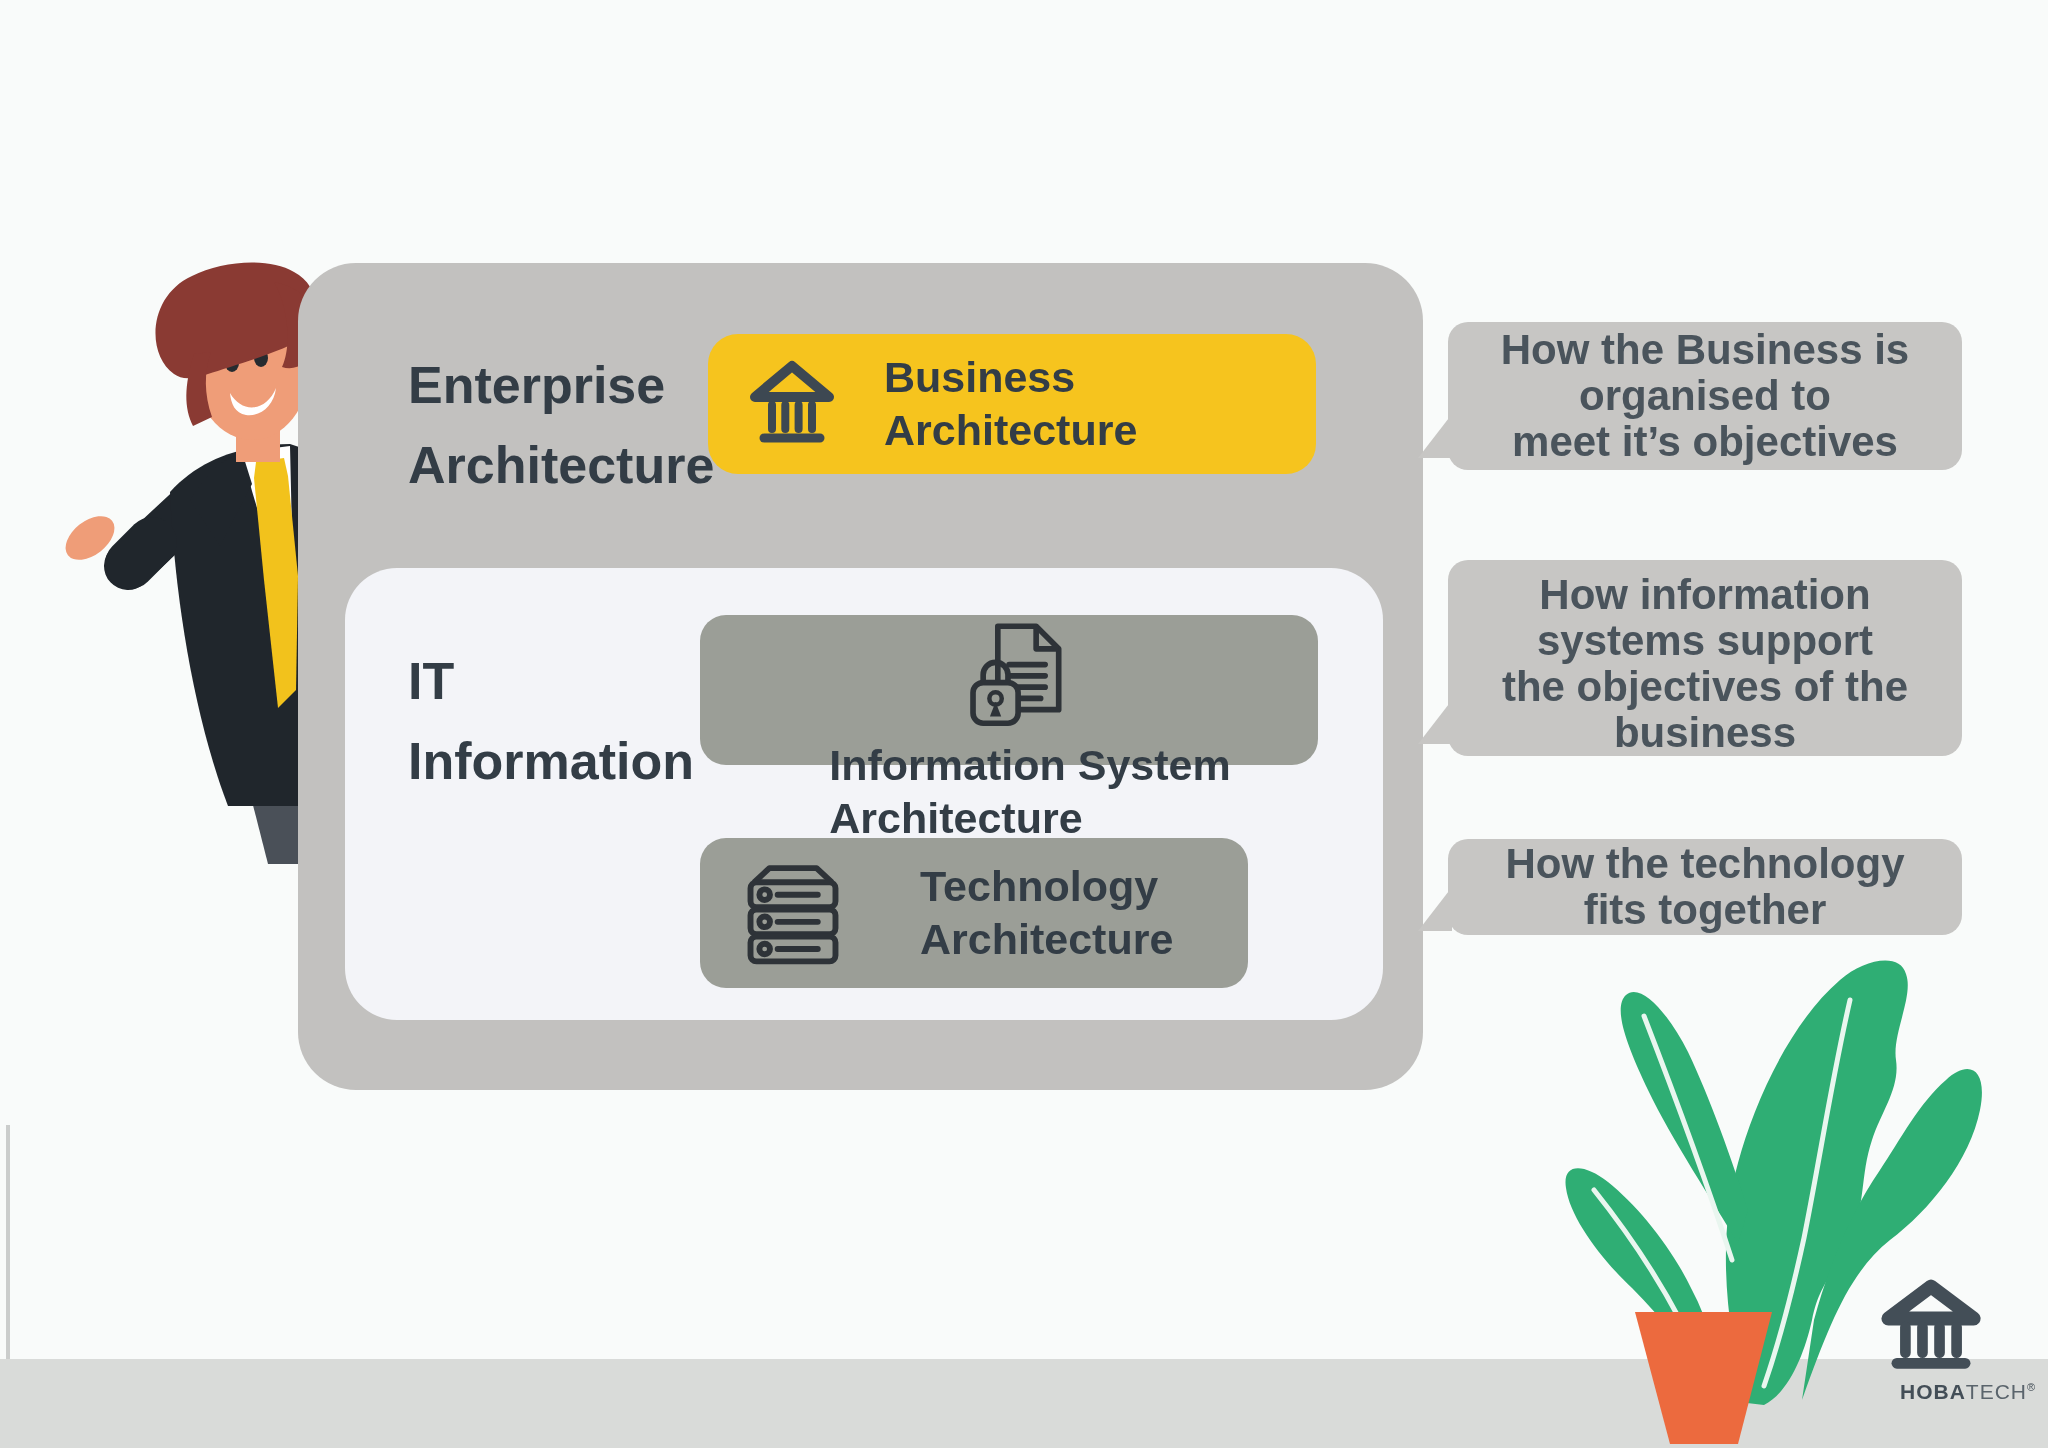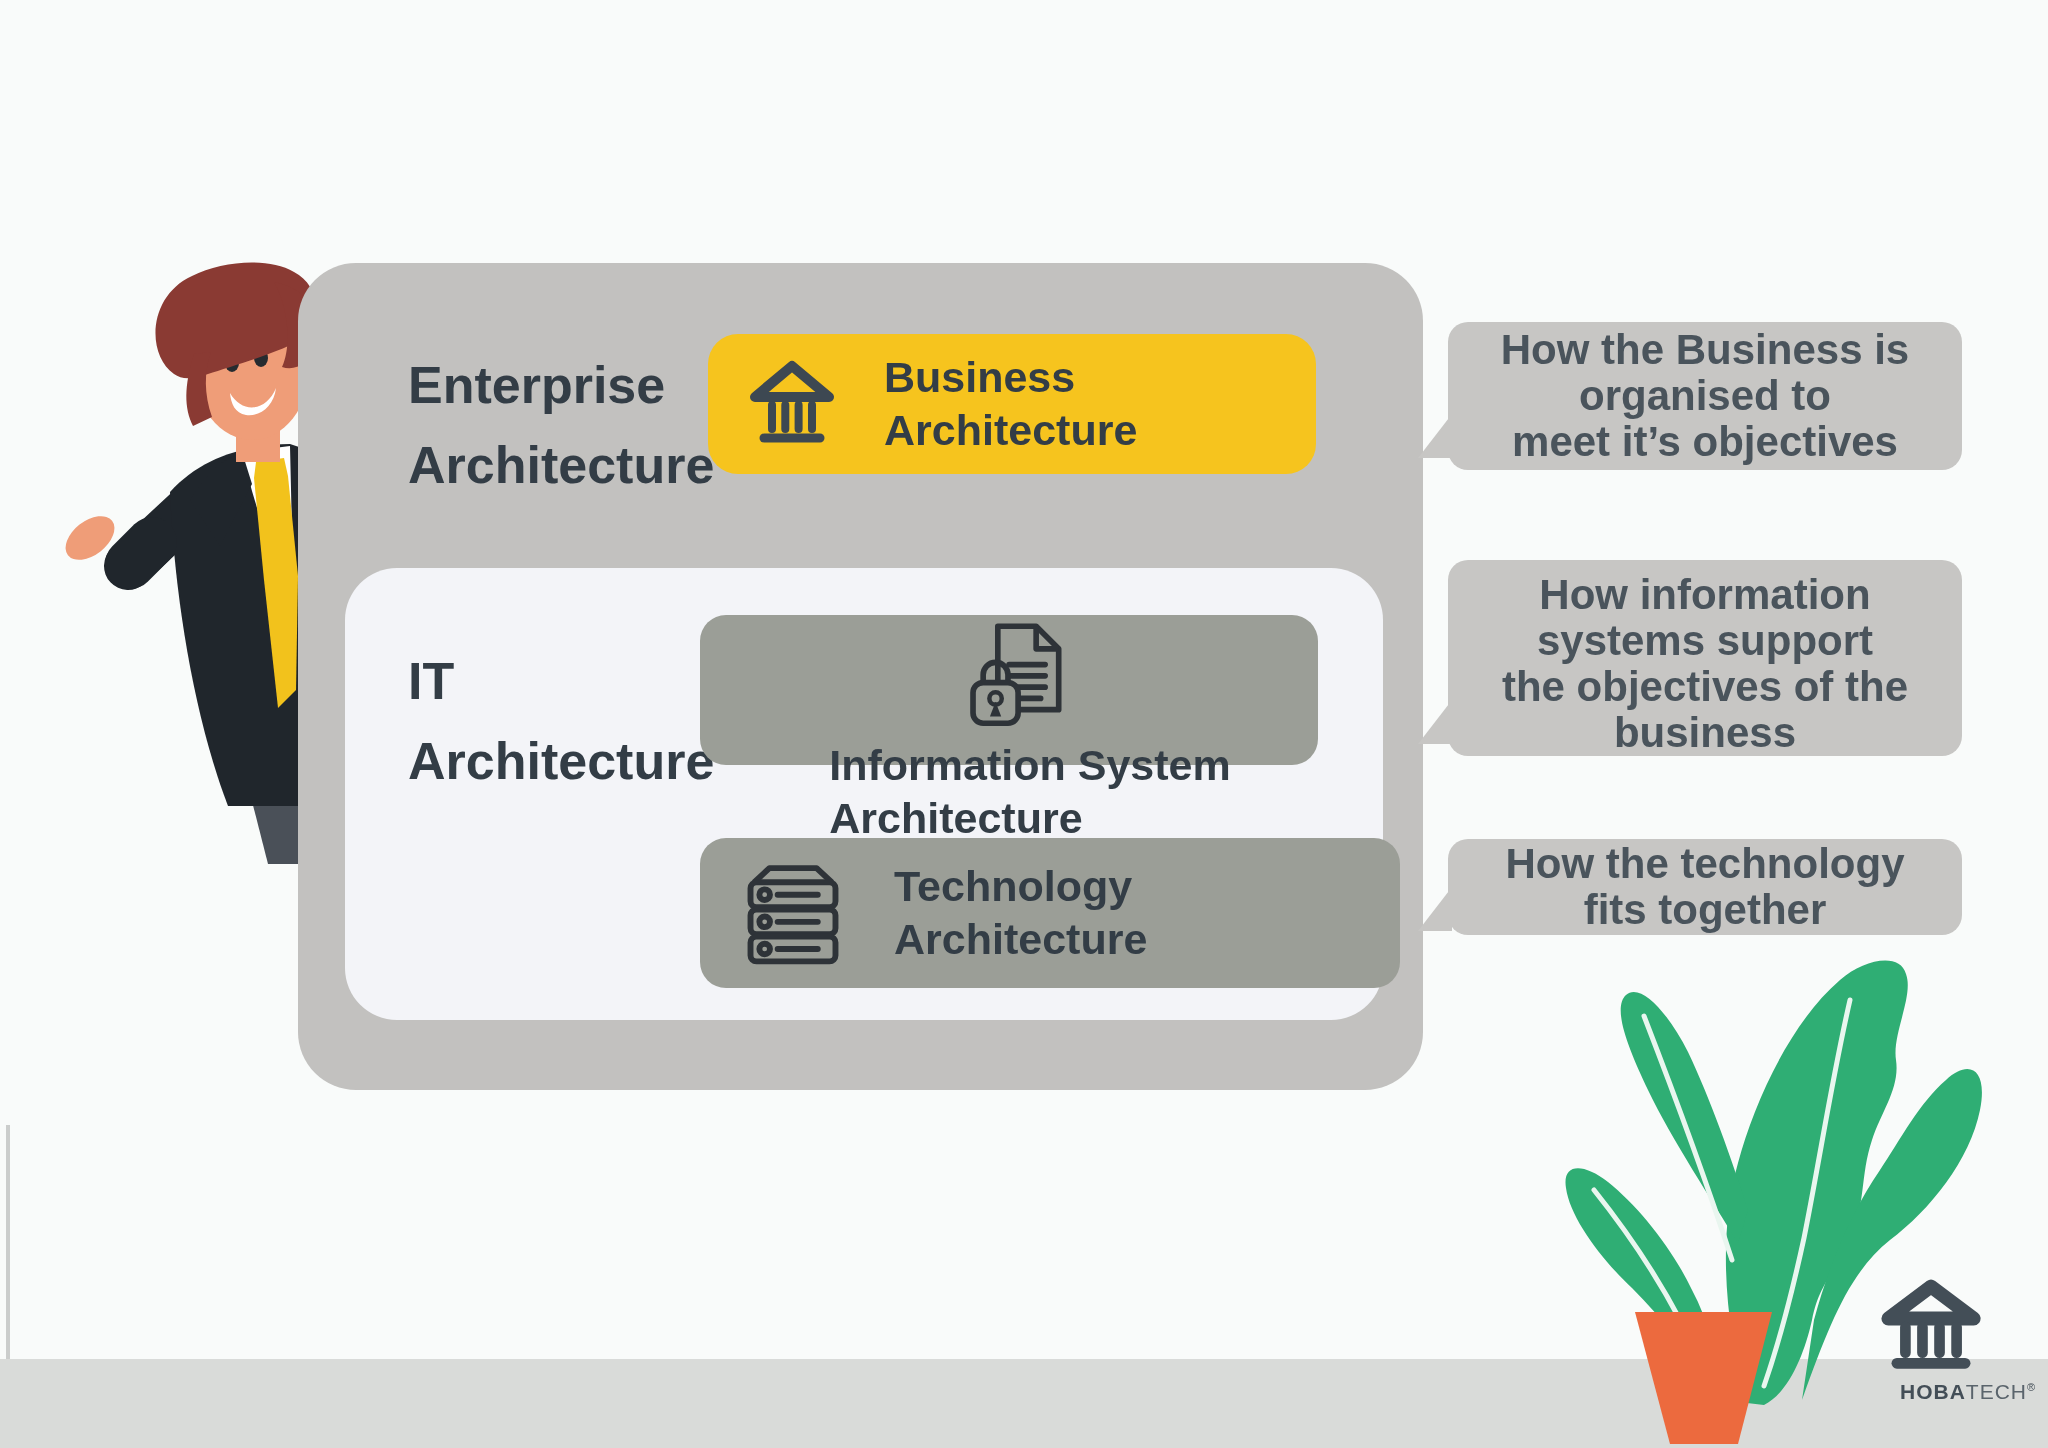--- a/index.html
+++ b/index.html
@@ -25,21 +25,21 @@
     background:var(--inner-panel); border-radius:52px;}
 
   .side-label{position:absolute; font-size:52px; font-weight:bold; color:var(--text-dark);
     line-height:80px; white-space:pre-line;}
   .label-enterprise{left:110px; top:82px;}
   .label-it{left:110px; top:378px;}
 
   .arch-box{position:absolute; border-radius:26px; display:flex; align-items:center;}
   .box-business{left:410px; top:71px; width:608px; height:140px; background:var(--business-box); border-radius:30px;}
   .box-info{left:402px; top:352px; width:618px; height:150px; background:var(--it-box);flex-direction:column;}
-  .box-tech{left:402px; top:575px; width:700px; height:150px; background:var(--it-box);}
+  .box-tech{left:402px; top:575px; width:548px; height:150px; background:var(--it-box);gap:26px;}
   .box-icon{flex:0 0 auto; margin-left:34px;}
   .box-label{font-size:43px; font-weight:bold; color:var(--text-dark); line-height:53px;
     white-space:pre-line; margin-left:42px;}
 
   .callout{position:absolute; left:1448px; width:514px; background:var(--callout); border-radius:20px;
     color:var(--callout-text); font-weight:bold; font-size:42px; line-height:46px; text-align:center;
     display:flex; align-items:center; justify-content:center; white-space:pre-line; z-index:2;}
   .callout-1{top:322px; height:148px;}
   .callout-2{top:560px; height:196px;align-items:flex-end;}
   .callout-3{top:839px; height:96px;}
@@ -110,21 +110,21 @@
           <path d="M22 84 H78" stroke-width="9" stroke-linecap="round"></path>
         </g>
       </svg>
       <div class="box-label">Business
 Architecture</div>
     </div>
 
     <div class="inner-panel"></div>
 
     <div class="side-label label-it">IT
-Architecture</div>
+Information</div>
 
     <div class="arch-box box-info">
       <svg class="box-icon" width="124" height="124" viewBox="0 0 110 110" aria-hidden="true">
         <g stroke="#2e3338" fill="none" stroke-width="5" stroke-linejoin="round">
           <path d="M30 10 H64 L84 30 V84 H30 Z"></path>
           <path d="M64 10 V30 H84"></path>
           <path d="M40 44 H72 M40 54 H72 M46 64 H72 M48 74 H68" stroke-linecap="round"></path>
           <path d="M17 62 V53 a11 11 0 0 1 22 0 V62"></path>
           <rect x="8" y="60" width="40" height="36" rx="9" fill="#9b9e97"></rect>
         </g>

